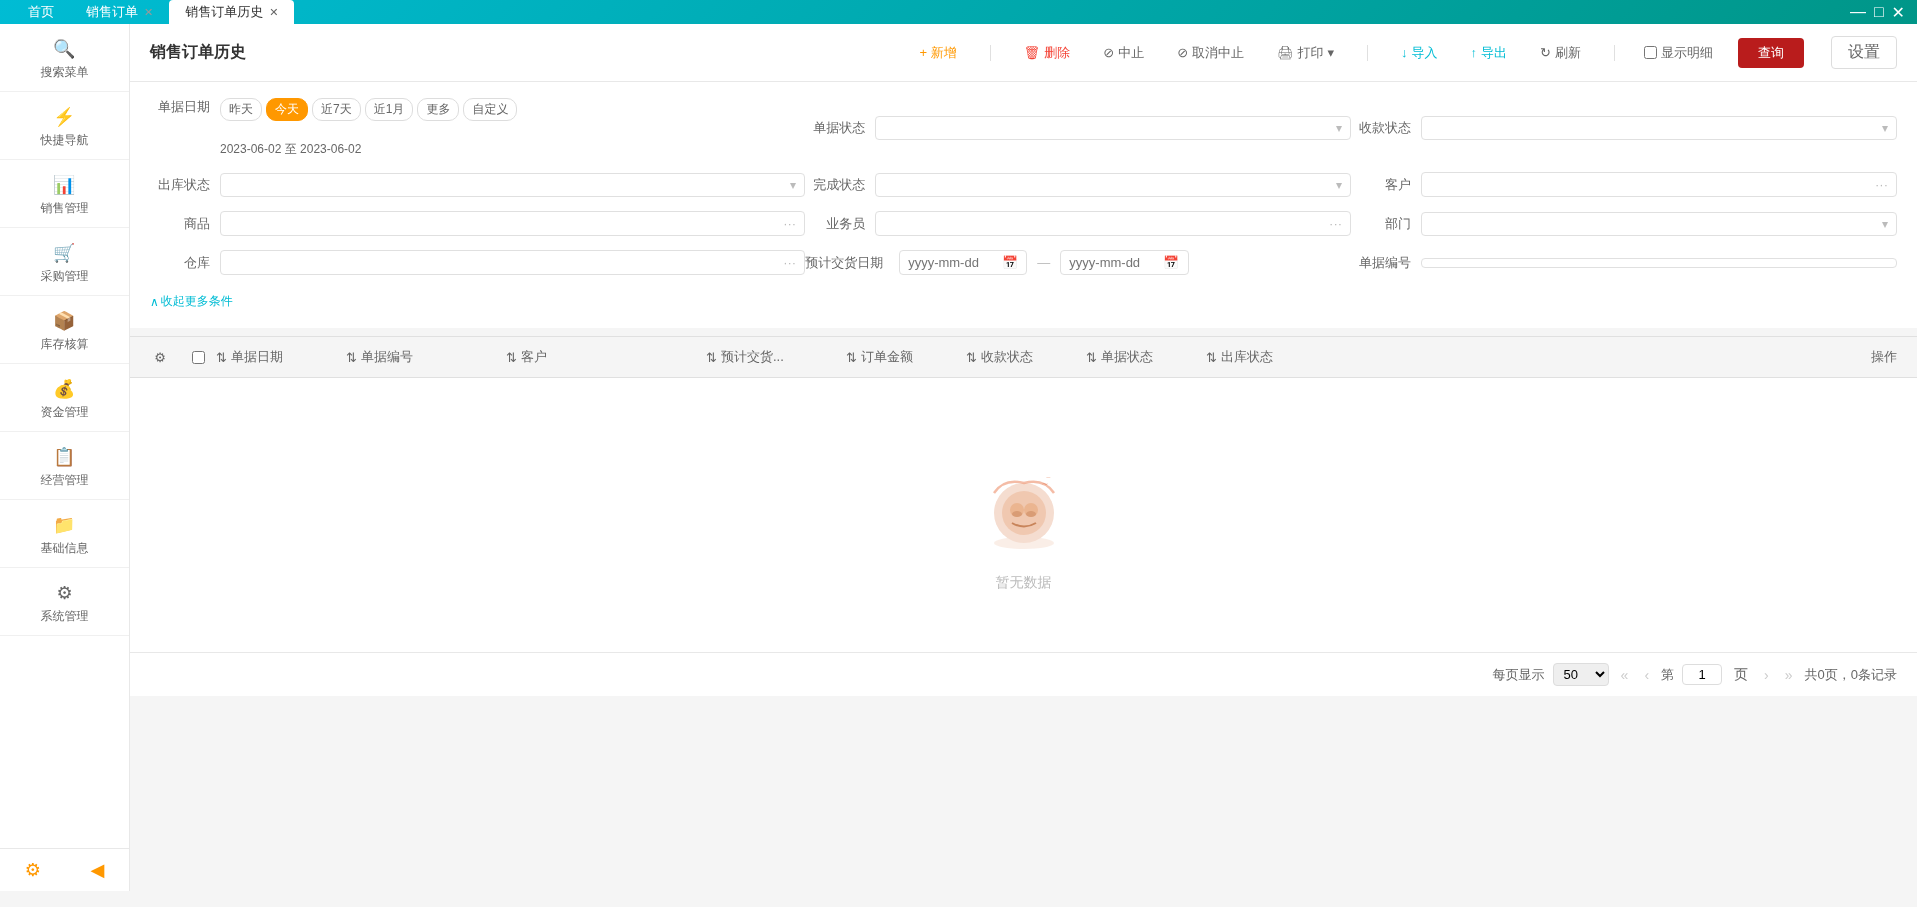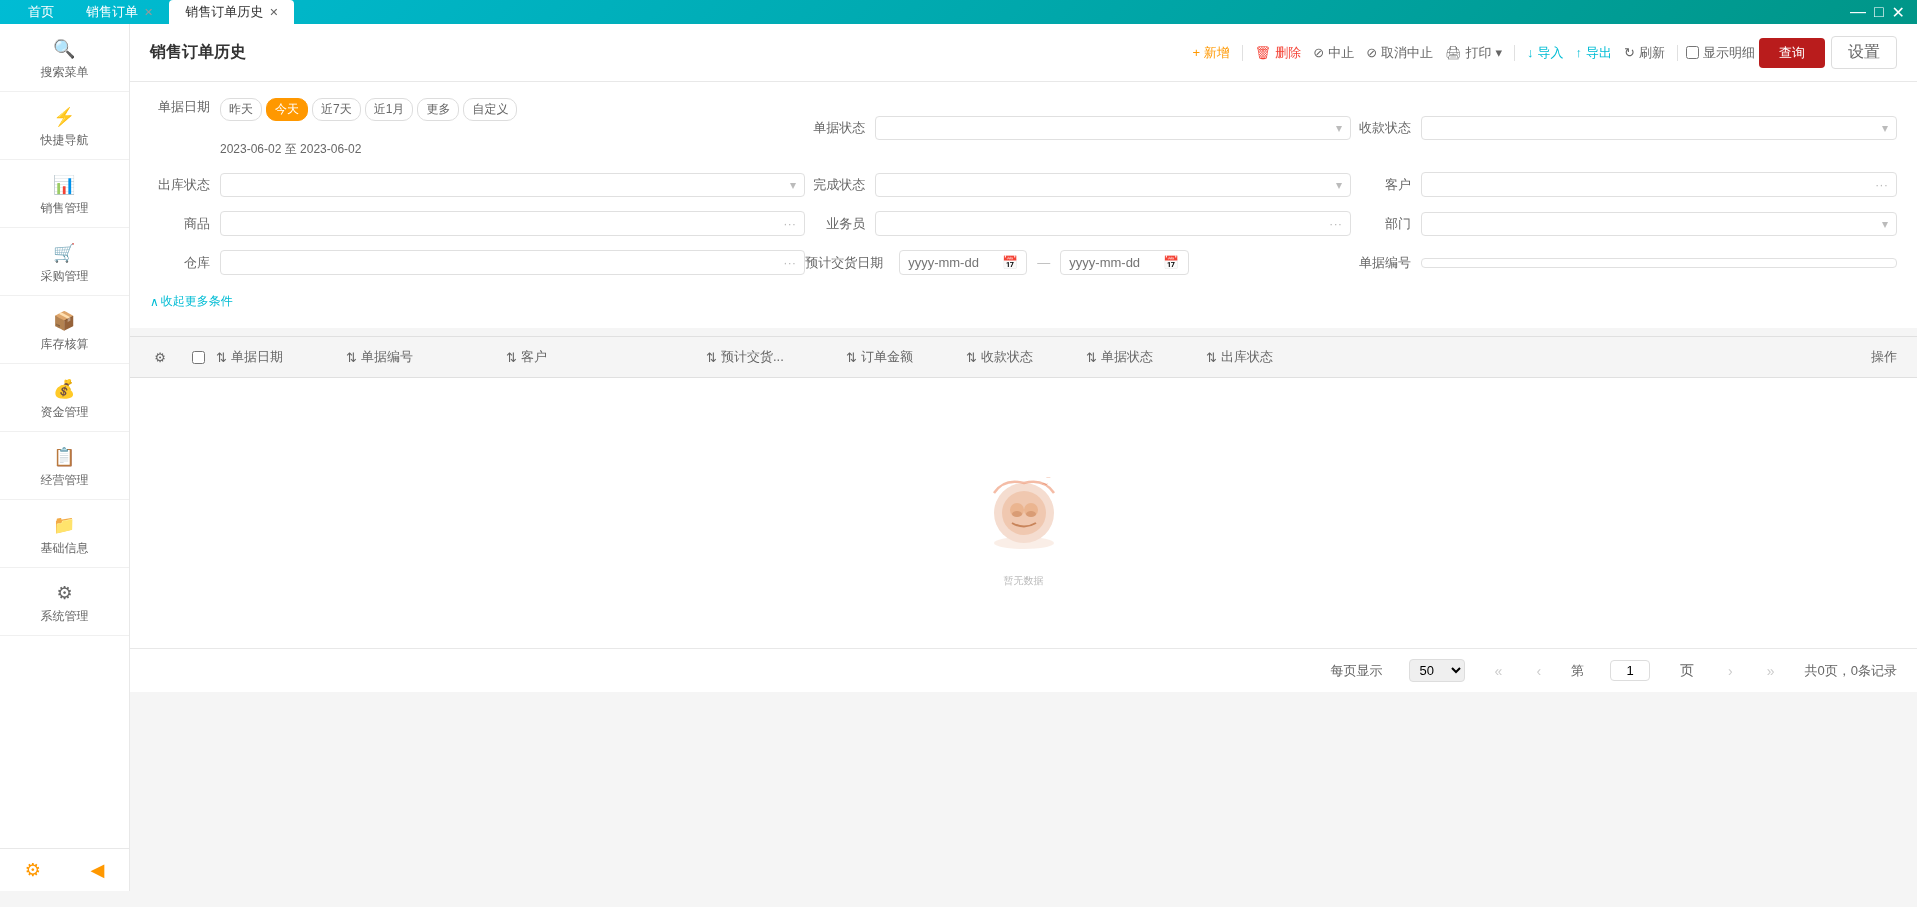--- a/index.html
+++ b/index.html
@@ -24,21 +24,21 @@
     .sidebar-item .si-icon { font-size: 18px; }
     .sidebar-bottom { margin-top: auto; border-top: 1px solid #e8e8e8; display: flex; align-items: center; justify-content: space-around; padding: 10px 0; }
     .sidebar-bottom-icon { font-size: 18px; color: #ff9800; cursor: pointer; }
 
     
     .main { flex: 1; background: #f5f5f5; overflow-y: auto; padding: 0; }
 
     
     .page-header { background: #fff; padding: 12px 20px; display: flex; align-items: center; justify-content: space-between; border-bottom: 1px solid #e8e8e8; }
     .page-title { font-size: 16px; font-weight: bold; color: #333; }
-    .toolbar { display: flex; align-items: center; gap: 4px; }
+    .toolbar { display: flex; align-items: center; gap: 25px; }
     .toolbar-btn { display: flex; align-items: center; gap: 4px; color: #666; cursor: pointer; font-size: 13px; padding: 0 4px; }
     .toolbar-btn.orange { color: #ff9800; }
     .toolbar-btn.red { color: #f44336; }
     .toolbar-btn.teal { color: #00bcd4; }
     .checkbox-label { display: flex; align-items: center; gap: 4px; font-size: 13px; color: #666; cursor: pointer; }
     .query-btn { background: #b91c1c; color: #fff; border: none; padding: 6px 20px; border-radius: 4px; cursor: pointer; font-size: 13px; }
     .set-btn { background: #fff; color: #666; border: 1px solid #ddd; padding: 5px 16px; border-radius: 4px; cursor: pointer; font-size: 16px; margin-left: 2px; }
 
     
     .filter-area { background: #fff; padding: 16px 20px 10px; margin-bottom: 8px; }
@@ -75,24 +75,24 @@
     .th-delivery { width: 140px; }
     .th-amount { width: 120px; }
     .th-payment-status { width: 120px; }
     .th-order-status { width: 120px; }
     .th-stock-status { width: 120px; }
     .th-action { flex: 1; justify-content: flex-end; padding-right: 10px; }
 
     
     .empty-state { display: flex; flex-direction: column; align-items: center; justify-content: center; padding: 80px 0 60px; }
     .empty-icon { width: 100px; height: 100px; margin-bottom: 16px; }
-    .empty-text { color: #bbb; font-size: 10px; }
-
-    
-    .footer-bar { background: #fff; border-top: 1px solid #e8e8e8; padding: 10px 20px; display: flex; align-items: center; justify-content: flex-end; gap: 26px; font-size: 13px; color: #666; }
+    .empty-text { color: #bbb; font-size: 14px; }
+
+    
+    .footer-bar { background: #fff; border-top: 1px solid #e8e8e8; padding: 10px 20px; display: flex; align-items: center; justify-content: flex-end; gap: 8px; font-size: 13px; color: #666; }
     .page-size-select { border: 1px solid #ddd; border-radius: 4px; padding: 2px 6px; font-size: 13px; cursor: pointer; }
     .pager-btn { border: none; background: none; cursor: pointer; color: #666; font-size: 14px; padding: 2px 4px; }
     .pager-btn:disabled { color: #ccc; cursor: default; }
     .page-input { border: 1px solid #ddd; border-radius: 4px; padding: 2px 6px; width: 40px; text-align: center; font-size: 13px; }
 
     
     .v-divider { width: 1px; height: 16px; background: #e0e0e0; margin: 0 4px; }
   </style>
 </head>
 <body>

